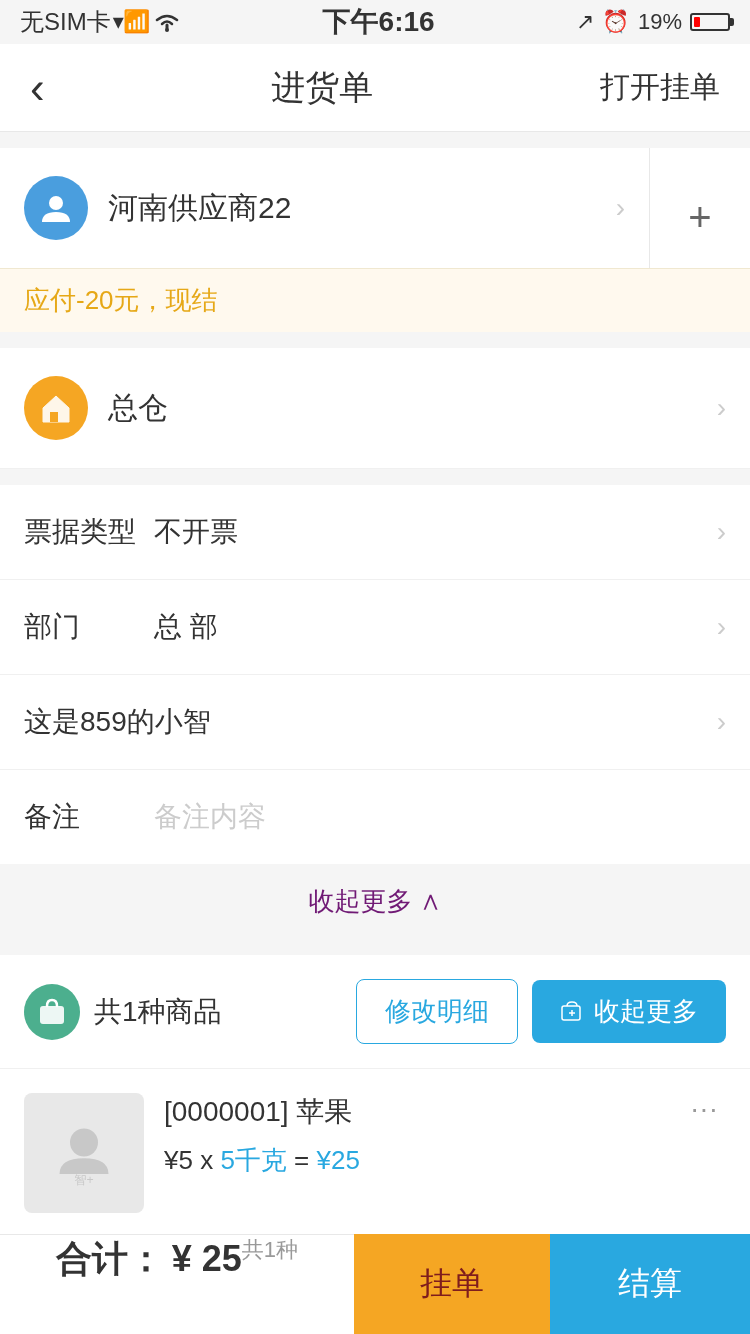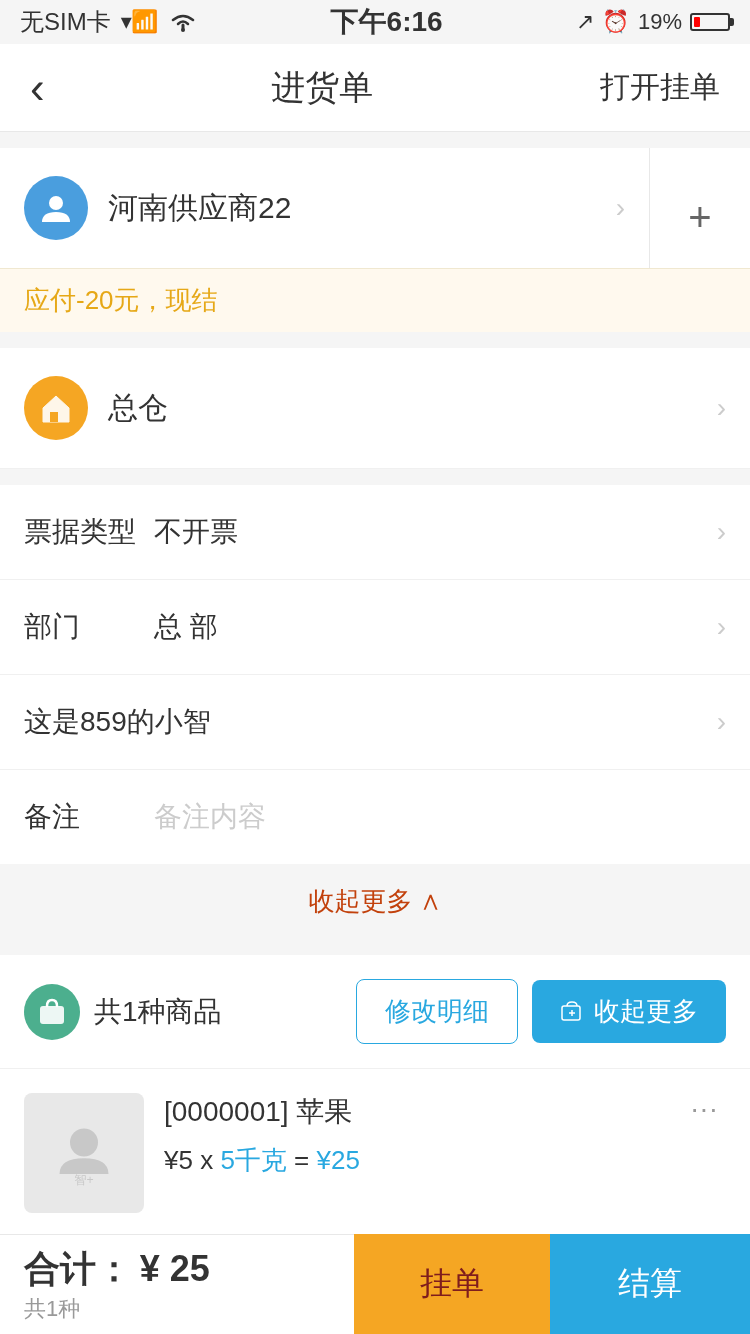--- a/index.html
+++ b/index.html
@@ -18,21 +18,21 @@
       width: 100%;
       height: 44px;
       background: #f5f5f5;
       display: flex;
       align-items: center;
       justify-content: space-between;
       padding: 0 20px;
       font-size: 24px;
       color: #333;
     }
-    .status-left { display: flex; align-items: center; gap: 10px; justify-content: flex-end; }
+    .status-left { display: flex; align-items: center; gap: 2px; justify-content: flex-end; }
     .status-center { font-size: 28px; font-weight: 700; }
     .status-right { display: flex; align-items: center; gap: 8px; font-size: 22px; }
     .battery {
       width: 40px; height: 18px;
       border: 2px solid #333;
       border-radius: 3px;
       position: relative;
       display: inline-flex;
       align-items: center;
       padding: 2px;
@@ -162,21 +162,21 @@
       font-size: 30px;
       color: #333;
     }
 
     
     .collapse-btn {
       background: #f5f5f5;
       text-align: center;
       padding: 20px;
       font-size: 26px;
-      color: #c2410c;
+      color: #701a75;
       cursor: pointer;
     }
 
     
     .product-header {
       background: #fff;
       display: flex;
       align-items: center;
       padding: 24px 24px;
       gap: 14px;
@@ -249,21 +249,21 @@
       width: 750px;
       height: 100px;
       display: flex;
       align-items: center;
     }
     .footer-total {
       background: #fff;
       flex: 1;
       height: 100%;
       display: flex;
-      flex-direction: column;
+      flex-direction: row;
       justify-content: center;
       padding: 0 24px;
       border-top: 1px solid #e8e8e8;
     }
     .footer-total-main { font-size: 28px; color: #333; }
     .footer-total-main span { font-size: 36px; font-weight: 600; color: #333; }
     .footer-total-sub { font-size: 22px; color: #999; }
     .footer-btn-hang {
       width: 196px;
       height: 100%;

